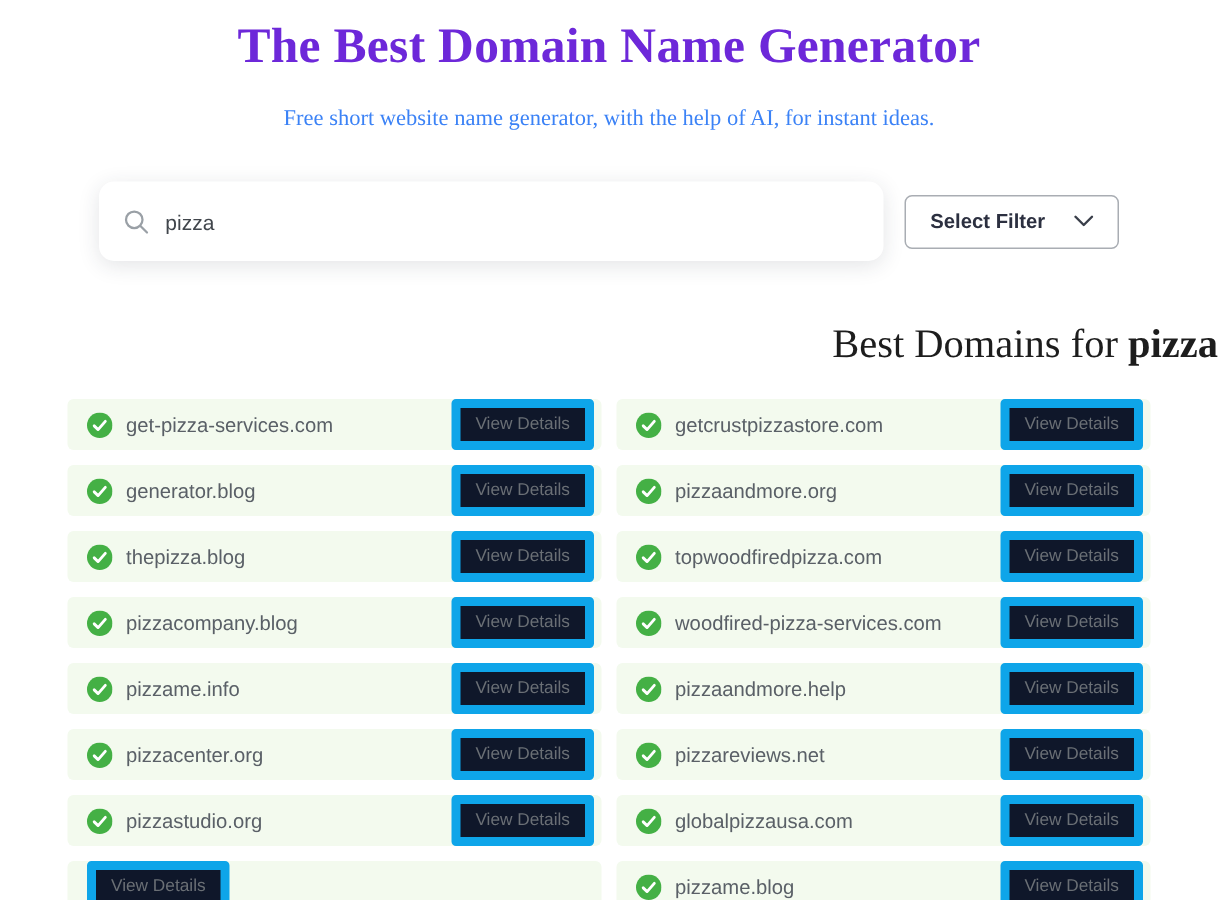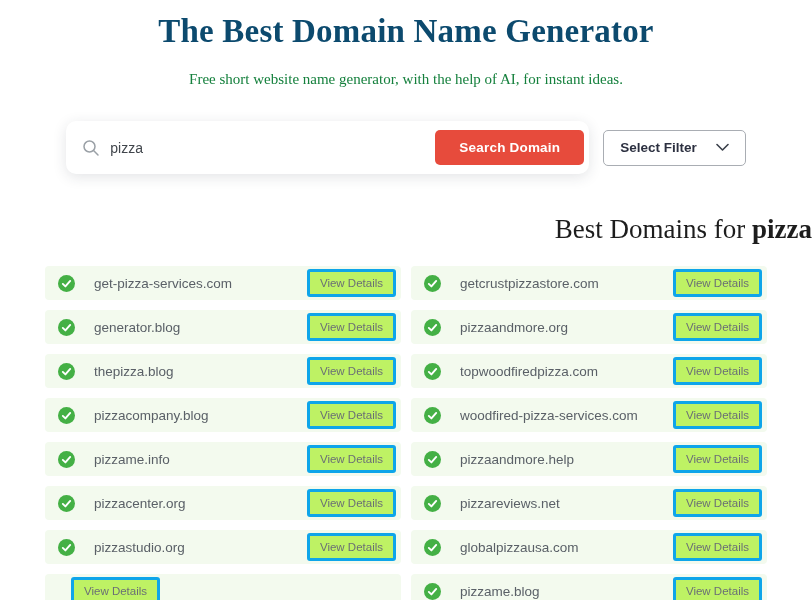--- a/index.html
+++ b/index.html
@@ -4,26 +4,26 @@
 <style>
   * { margin: 0; padding: 0; box-sizing: border-box; }
   html, body { width: 812px; height: 600px; overflow: hidden; background: #ffffff; }
   body { font-family: "Liberation Sans", sans-serif; }
 
   .page { width: 812px; height: 600px; }
 
   .hero { text-align: center; padding-top: 13px; }
   .hero h1 {
     font-family: "Liberation Serif", serif;
-    font-size: 33px; font-weight: 600; color: #0c4a6e; letter-spacing: .2px;
+    font-size: 33px; font-weight: 600; color: #6d28d9; letter-spacing: .2px;
   }
   .hero .subtitle {
     margin-top: 21px;
     font-family: "Liberation Serif", serif;
-    font-size: 15px; color: #15803d;
+    font-size: 15px; color: #3b82f6;
   }
 
   .search-area {
     margin-top: 33px;
     display: flex; justify-content: center; align-items: center; gap: 14px;
   }
   .search-box {
     width: 523px; height: 53px;
     background: #ffffff; border-radius: 10px;
     box-shadow: 0 3px 14px rgba(40,50,60,.13);
@@ -60,32 +60,31 @@
     width: 722px; margin: 21px auto 0 auto;
     display: flex; gap: 10px;
   }
   .results-col { flex: 1 1 0; display: flex; flex-direction: column; gap: 10px; }
 
   .row {
     height: 34px; background: #f3faee; border-radius: 4px;
     display: flex; align-items: center; justify-content: space-between;
     padding: 0 5px 0 13px;
   }
-  .row-left { display: flex; align-items: center; gap: 19px; min-width: 0; }
+  .row-left { display: flex; align-items: center; gap: 9px; min-width: 0; }
   .check { width: 17px; height: 17px; display: flex; flex: 0 0 auto; }
   .domain {
     font-size: 13.5px; color: #5a6067; white-space: nowrap;
     overflow: hidden; text-overflow: ellipsis;
   }
   .view-btn {
-    background: #bef264; border: 3px solid #0ea5e9; border-radius: 3px;
+    background: #0f172a; border: 6px solid #0ea5e9; border-radius: 3px;
     font-family: "Liberation Sans", sans-serif;
     font-size: 11.5px; color: #6a6f75; padding: 5px 10px; cursor: pointer;
     flex: 0 0 auto;
-    margin-left: 13px;
   }
 </style>
 </head>
 <body>
 
 <div class="page">
 
   <div class="hero">
     <h1>The Best Domain Name Generator</h1>
     <div class="subtitle">Free short website name generator, with the help of AI, for instant ideas.</div>
@@ -93,21 +92,20 @@
 
   <div class="search-area">
     <div class="search-box">
       <span class="mag">
         <svg width="18" height="18" viewBox="0 0 18 18">
           <circle cx="7.5" cy="7.5" r="5.5" fill="none" stroke="#9aa0a6" stroke-width="1.5"></circle>
           <line x1="11.8" y1="11.8" x2="16" y2="16" stroke="#9aa0a6" stroke-width="1.5" stroke-linecap="round"></line>
         </svg>
       </span>
       <input class="search-input" type="text" value="pizza" style="">
-      <button class="search-btn">Search Domain</button>
     </div>
     <button class="filter-btn">
       <span>Select Filter</span>
       <span style="display:flex;">
         <svg width="13" height="9" viewBox="0 0 13 9">
           <polyline points="1,1.5 6.5,7 12,1.5" fill="none" stroke="#3a3f4a" stroke-width="1.6" stroke-linecap="round" stroke-linejoin="round"></polyline>
         </svg>
       </span>
     </button>
   </div>

